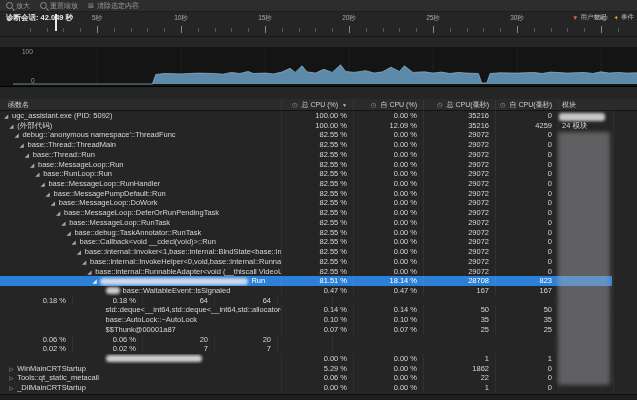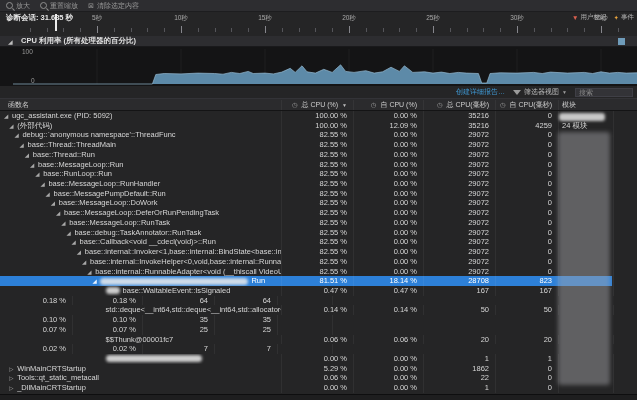--- a/index.html
+++ b/index.html
@@ -103,21 +103,21 @@
     </span>
     <span class="tbtn">
       <span class="clear-glyph">⊠</span>
       <span>清除选定内容</span>
     </span>
   </div>
 
   <div id="session-row">
     <span id="session-text">
       <span>诊断会话:</span>
-      <span>31.685 秒</span>
+      <span>42.049 秒</span>
     </span>
     <div id="tick-labels">
         <span class="tick-label" style="left: 97px;">5秒</span>
         <span class="tick-label" style="left: 181px;">10秒</span>
         <span class="tick-label" style="left: 265px;">15秒</span>
         <span class="tick-label" style="left: 349px;">20秒</span>
         <span class="tick-label" style="left: 433px;">25秒</span>
         <span class="tick-label" style="left: 517px;">30秒</span>
         <span class="tick-label" style="left: 601px;">35秒</span>
       </div>
@@ -166,50 +166,36 @@
       <div class="tick major" style="left: 517px;"></div>
       <div class="tick" style="left: 533.8px;"></div>
       <div class="tick" style="left: 550.6px;"></div>
       <div class="tick" style="left: 567.4px;"></div>
       <div class="tick" style="left: 584.2px;"></div>
       <div class="tick major" style="left: 601px;"></div>
       <div class="tick" style="left: 617.8px;"></div>
     </div>
   <div id="cursor"></div>
 
-  <div id="graph-header">
-    <span class="expander">◢</span>
-    <span>CPU 利用率 (所有处理器的百分比)</span>
-    <span id="series-swatch"></span>
-  </div>
   <div id="graph">
     <span id="ylab-max">100</span>
     <span id="ylab-min">0</span>
     <svg id="cpu-svg" width="637" height="37">
         <line x1="97" x2="97" y1="0" y2="35" stroke="rgba(255,255,255,0.05)"></line>
         <line x1="181" x2="181" y1="0" y2="35" stroke="rgba(255,255,255,0.05)"></line>
         <line x1="265" x2="265" y1="0" y2="35" stroke="rgba(255,255,255,0.05)"></line>
         <line x1="349" x2="349" y1="0" y2="35" stroke="rgba(255,255,255,0.05)"></line>
         <line x1="433" x2="433" y1="0" y2="35" stroke="rgba(255,255,255,0.05)"></line>
         <line x1="517" x2="517" y1="0" y2="35" stroke="rgba(255,255,255,0.05)"></line>
         <line x1="601" x2="601" y1="0" y2="35" stroke="rgba(255,255,255,0.05)"></line>
         <polygon points="13.0,35.0 152.4,35.0 155.8,25.5 164.2,24.5 181.0,24.9 197.8,24.1 214.6,24.5 223.0,25.2 231.4,23.4 239.8,24.5 248.2,22.4 253.2,24.5 265.0,24.1 273.4,24.9 281.8,23.1 290.2,19.3 295.2,23.4 302.0,16.8 307.0,22.8 315.4,24.1 323.8,20.3 332.2,23.4 340.6,15.8 345.6,22.4 354.0,23.4 365.8,21.7 374.2,24.1 382.6,22.8 391.0,18.2 399.4,22.4 404.4,16.8 412.8,23.4 424.6,22.8 433.0,24.1 441.4,23.1 449.8,24.5 458.2,23.4 466.6,24.1 478.4,24.5 481.7,34.0 486.8,34.0 490.1,24.5 500.2,23.8 517.0,24.1 533.8,23.4 542.2,24.5 550.6,23.1 567.4,24.1 584.2,23.4 592.6,24.5 601.0,22.8 609.4,24.1 617.8,23.4 626.2,24.1 638.0,23.8 638.0,35 13.0,35" fill="#5d8aa8"></polygon>
         <polyline points="13.0,35.0 152.4,35.0 155.8,25.5 164.2,24.5 181.0,24.9 197.8,24.1 214.6,24.5 223.0,25.2 231.4,23.4 239.8,24.5 248.2,22.4 253.2,24.5 265.0,24.1 273.4,24.9 281.8,23.1 290.2,19.3 295.2,23.4 302.0,16.8 307.0,22.8 315.4,24.1 323.8,20.3 332.2,23.4 340.6,15.8 345.6,22.4 354.0,23.4 365.8,21.7 374.2,24.1 382.6,22.8 391.0,18.2 399.4,22.4 404.4,16.8 412.8,23.4 424.6,22.8 433.0,24.1 441.4,23.1 449.8,24.5 458.2,23.4 466.6,24.1 478.4,24.5 481.7,34.0 486.8,34.0 490.1,24.5 500.2,23.8 517.0,24.1 533.8,23.4 542.2,24.5 550.6,23.1 567.4,24.1 584.2,23.4 592.6,24.5 601.0,22.8 609.4,24.1 617.8,23.4 626.2,24.1 638.0,23.8" fill="none" stroke="#93b8cf" stroke-width="0.7"></polyline>
       </svg>
   </div>
 
-  <div id="detail-bar">
-    <span id="report-link">创建详细报告…</span>
-    <span id="filter-dd">
-      <span class="funnel"></span>
-      <span>筛选器视图</span>
-      <span class="caret">▼</span>
-    </span>
-    <input id="search-box" placeholder="搜索" style="">
-  </div>
 
   <div id="table-header" class="cellrow">
     <div class="cell c0">
       <span>函数名</span>
     </div>
     <div class="cell c1 num">
       <span class="clock">◷</span>
       <span>总 CPU (%)</span>
       <span class="sortg">▼</span>
     </div>
@@ -414,37 +400,38 @@
       <div class="trow cellrow">
         <div class="cell c0" style="padding-left: 97.6px;"><span class="expander"></span><span class="fname">std::deque&lt;__int64,std::deque&lt;__int64,std::allocator&lt;__int64&gt; &gt;…</span></div>
         <div class="cell c1 num">0.14 %</div>
         <div class="cell c2 num">0.14 %</div>
         <div class="cell c3 num">50</div>
         <div class="cell c4 num">50</div>
         <div class="cell c5"></div>
         <div class="cell c6"></div>
       </div>
       <div class="trow cellrow">
+        <div class="cell c0" style="padding-left: 97.6px;"><span class="expander"></span><span class="fname">base::AutoLock::~AutoLock</span></div>
         <div class="cell c1 num">0.10 %</div>
         <div class="cell c2 num">0.10 %</div>
         <div class="cell c3 num">35</div>
         <div class="cell c4 num">35</div>
         <div class="cell c5"></div>
         <div class="cell c6"></div>
       </div>
       <div class="trow cellrow">
+        <div class="cell c0" style="padding-left: 97.6px;"><span class="expander"></span><span class="fname">$$Thunk@00001a87</span></div>
         <div class="cell c1 num">0.07 %</div>
         <div class="cell c2 num">0.07 %</div>
         <div class="cell c3 num">25</div>
         <div class="cell c4 num">25</div>
         <div class="cell c5"></div>
         <div class="cell c6"></div>
       </div>
       <div class="trow cellrow">
-        <div class="cell c0" style="padding-left: 97.6px;"><span class="expander"></span><span class="fname">$$Thunk@00001fc7</span></div>
         <div class="cell c1 num">0.06 %</div>
         <div class="cell c2 num">0.06 %</div>
         <div class="cell c3 num">20</div>
         <div class="cell c4 num">20</div>
         <div class="cell c5"></div>
         <div class="cell c6"></div>
       </div>
       <div class="trow cellrow">
         <div class="cell c1 num">0.02 %</div>
         <div class="cell c2 num">0.02 %</div>

